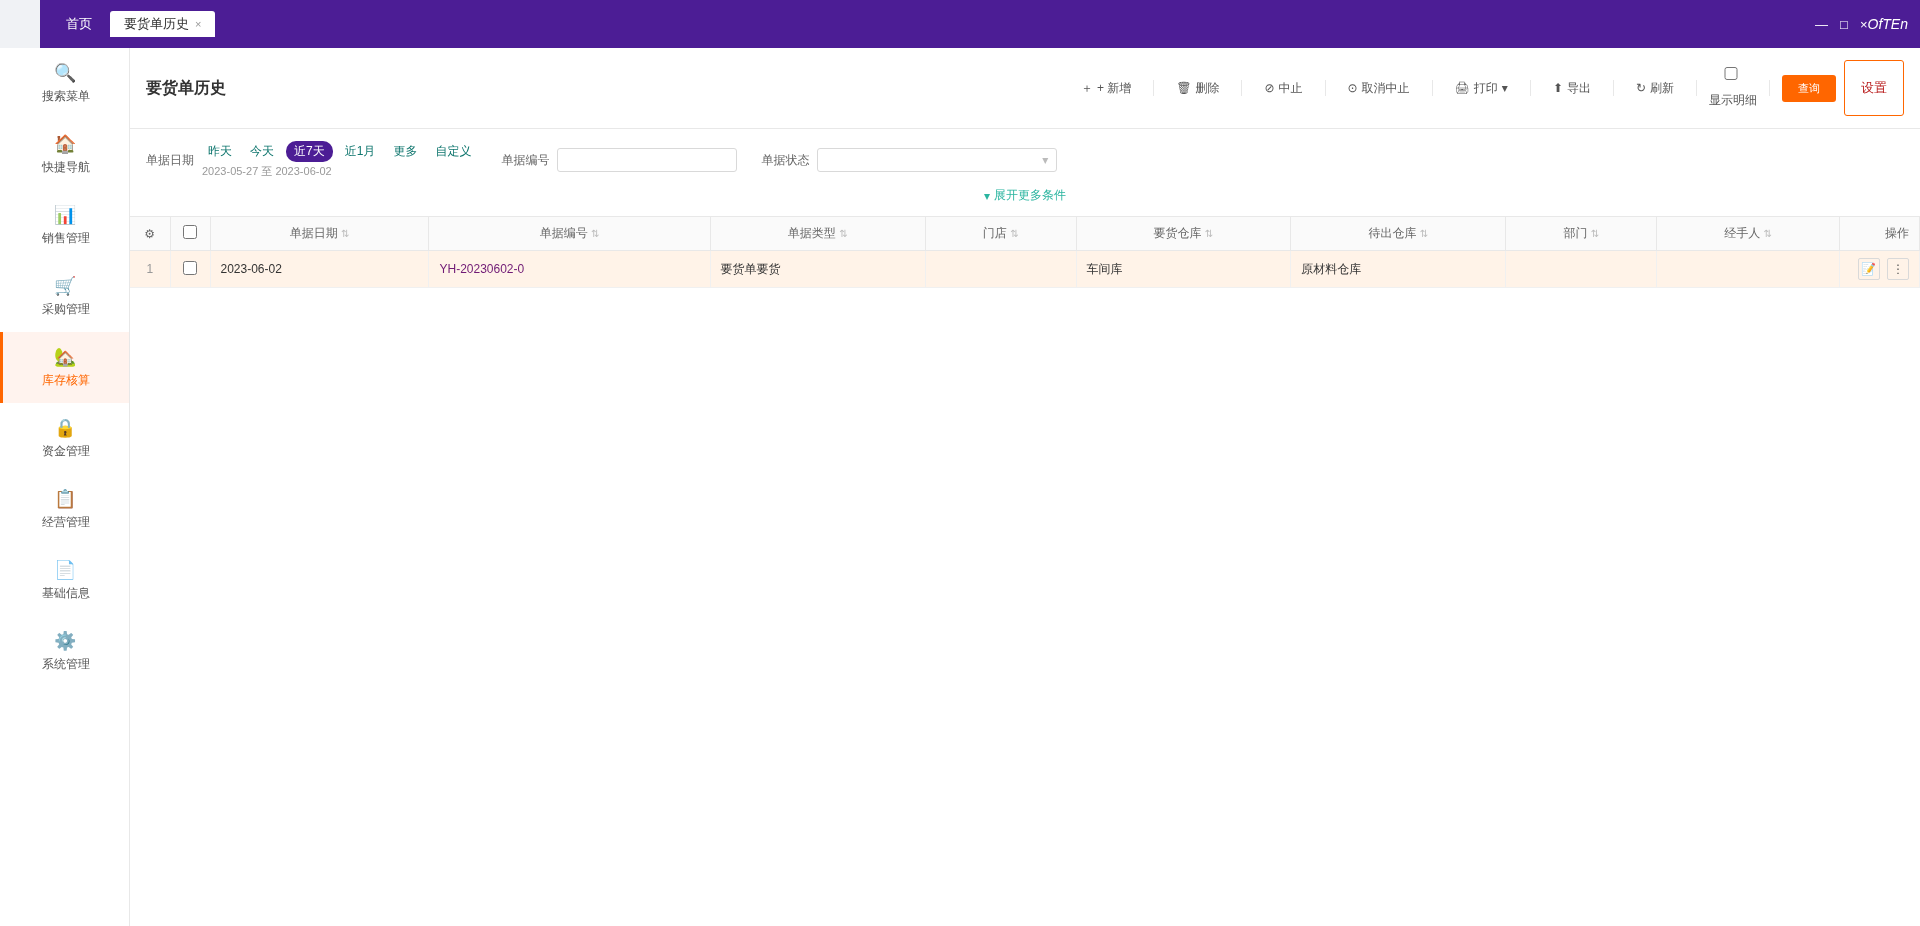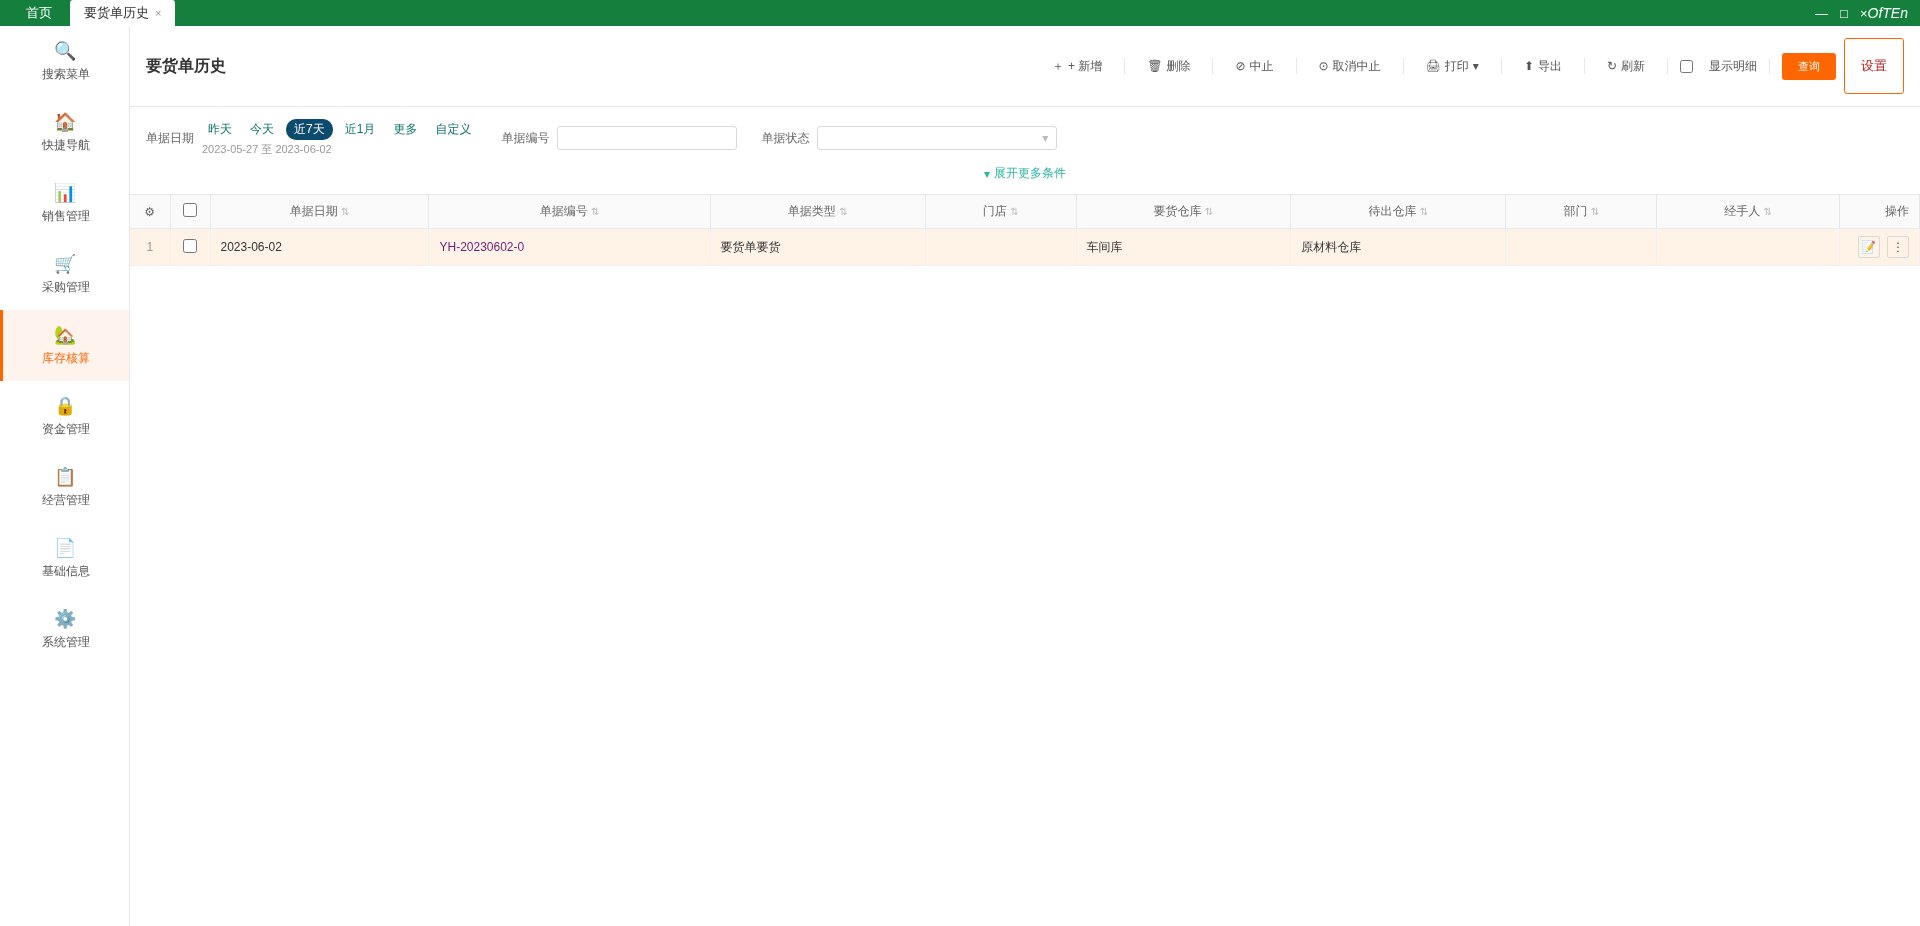--- a/index.html
+++ b/index.html
@@ -1,19 +1,19 @@
 <!DOCTYPE html>
 <html><head>
   <meta charset="utf-8">
   <style>
     * { margin: 0; padding: 0; box-sizing: border-box; }
     body { font-family: 'Microsoft YaHei', Arial, sans-serif; font-size: 13px; color: #333; background: #f0f2f5; width: 1920px; height: 926px; overflow: hidden; display: flex; flex-direction: column; }
 
     
-    .top-bar { background: #15803d; height: 26px; display: flex; align-items: center; padding: 0 12px; color: white; flex-shrink: 0; }
+    .top-bar { background: #4c1d95; height: 48px; display: flex; align-items: center; padding: 0 12px; color: white; flex-shrink: 0; margin-left: 40px; }
     .top-bar-tabs { display: flex; align-items: center; flex: 1; gap: 4px; }
     .tab-item { padding: 4px 14px; font-size: 13px; color: white; cursor: pointer; border-radius: 3px 3px 0 0; display: flex; align-items: center; gap: 6px; }
     .tab-item.active { background: white; color: #333; }
     .tab-item .close-btn { font-size: 11px; color: #999; cursor: pointer; }
     .tab-item.home { background: transparent; color: white; }
     .top-bar-right { display: flex; align-items: center; gap: 12px; color: white; font-size: 13px; }
     .top-bar-right span { cursor: pointer; }
     .brand-text { margin-left: auto; color: white; font-size: 14px; font-style: italic; }
 
     
@@ -28,30 +28,30 @@
     
     .content { flex: 1; display: flex; flex-direction: column; overflow: hidden; background: #f5f5f5; }
 
     
     .page-header { background: white; padding: 12px 16px; border-bottom: 1px solid #e8e8e8; display: flex; align-items: center; justify-content: space-between; flex-shrink: 0; }
     .page-title { font-size: 16px; font-weight: bold; color: #333; }
     .header-actions { display: flex; align-items: center; gap: 8px; }
     .action-btn { display: flex; align-items: center; gap: 4px; padding: 5px 10px; font-size: 12px; cursor: pointer; color: #555; border: none; background: none; }
     .btn-primary { background: #f60; color: white; border: none; padding: 6px 16px; border-radius: 3px; cursor: pointer; font-size: 11px; }
     .btn-setting { background: white; color: #b91c1c; border: 1px solid #f60; padding: 18px 16px; border-radius: 3px; cursor: pointer; font-size: 13px; }
-    .display-detail { display: flex; gap: 12px; font-size: 12px; color: #555; cursor: pointer; }
+    .display-detail { display: flex; gap: 12px; font-size: 12px; color: #555; cursor: pointer; flex-direction: column; }
 
     
     .filter-bar { background: white; padding: 12px 16px; border-bottom: 1px solid #e8e8e8; flex-shrink: 0; }
     .filter-row { display: flex; align-items: center; gap: 24px; }
     .filter-group { display: flex; align-items: center; gap: 8px; }
     .filter-label { font-size: 12px; color: #666; white-space: nowrap; }
     .date-shortcuts { display: flex; gap: 6px; align-items: center; }
     .date-shortcut { font-size: 12px; color: #0f766e; cursor: pointer; padding: 2px 6px; border-radius: 10px; }
-    .date-shortcut.active { background: #0c4a6e; color: white; border-radius: 10px; padding: 2px 8px; }
+    .date-shortcut.active { background: #4c1d95; color: white; border-radius: 10px; padding: 2px 8px; }
     .date-range { font-size: 11px; color: #999; margin-top: 2px; }
     .filter-input { border: 1px solid #d9d9d9; border-radius: 3px; padding: 4px 8px; font-size: 12px; width: 180px; }
     .filter-select { border: 1px solid #d9d9d9; border-radius: 3px; padding: 4px 8px; font-size: 12px; width: 200px; display: flex; align-items: center; justify-content: space-between; cursor: pointer; }
     .expand-more { display: flex; align-items: center; justify-content: center; gap: 4px; font-size: 12px; color: #2bb5a0; cursor: pointer; margin-top: 8px; }
 
     
     .table-area { flex: 1; overflow: auto; background: white; margin: 0; }
     .data-table { width: 100%; border-collapse: collapse; }
     .data-table th { background: #fafafa; border-bottom: 1px solid #e8e8e8; border-right: 1px solid #e8e8e8; padding: 8px 10px; font-size: 12px; font-weight: normal; color: #666; white-space: nowrap; cursor: pointer; }
     .data-table th:first-child { width: 40px; }

